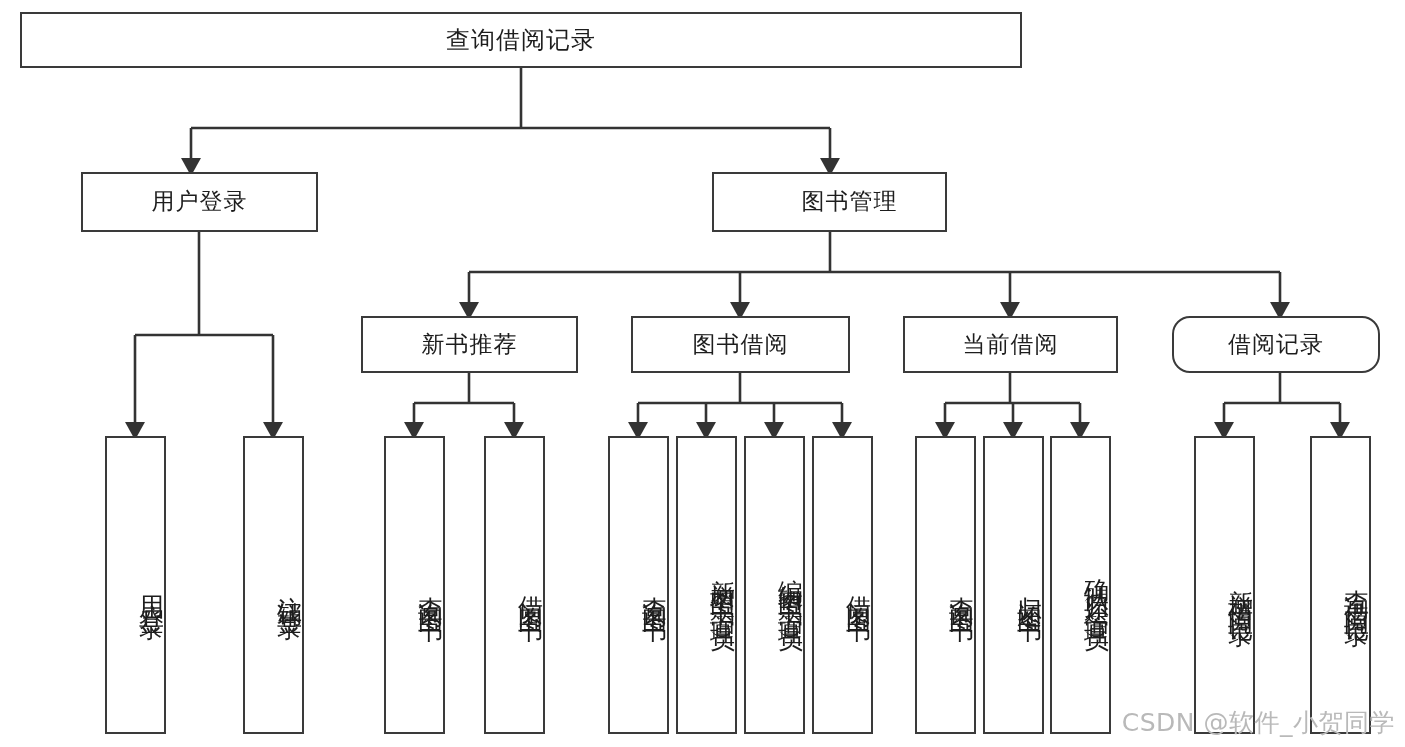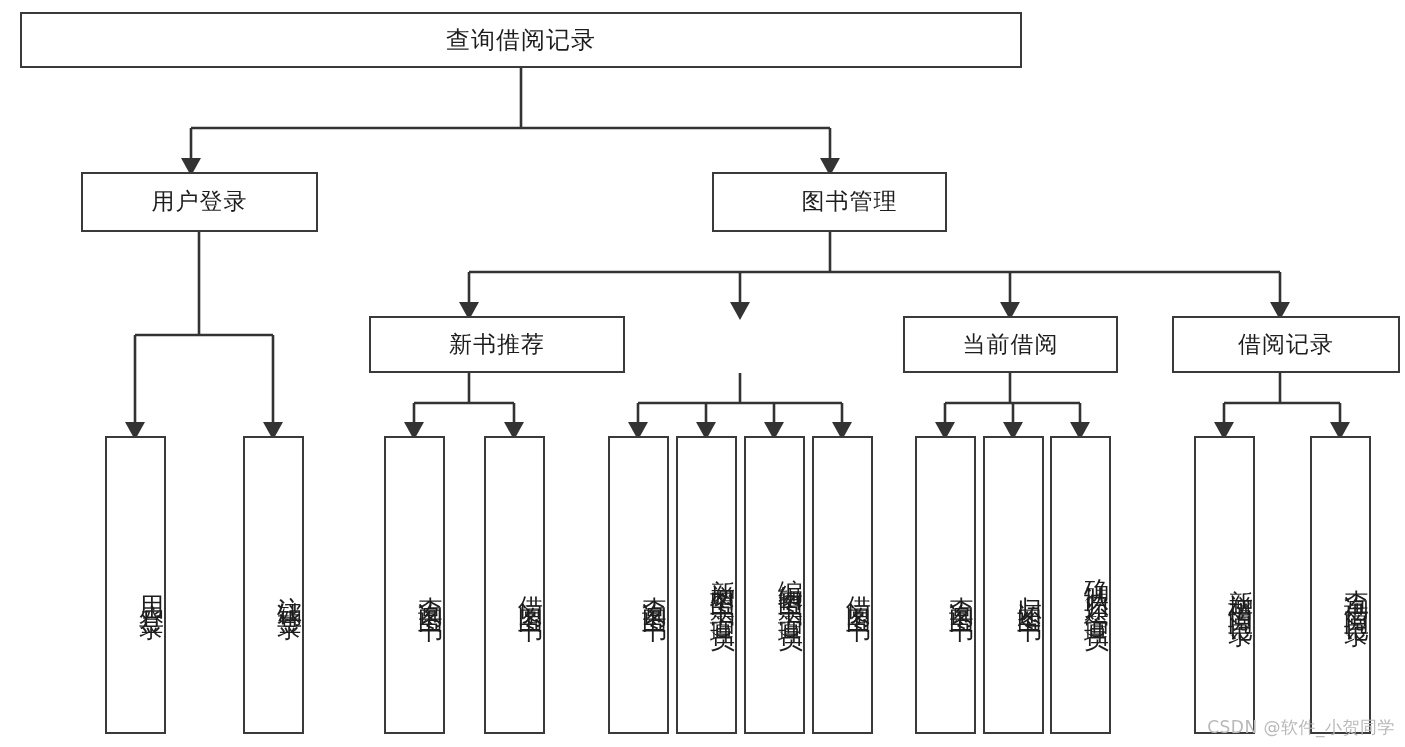--- a/index.html
+++ b/index.html
@@ -56,21 +56,21 @@
   .node.vert .vlabel {
     writing-mode: vertical-rl;
     text-orientation: upright;
     display: block;
     white-space: nowrap;
   }
   .watermark {
     position: absolute;
     right: 10px;
     bottom: 8px;
-    font-size: 17px;
+    font-size: 25px;
     color: #b9b9b9;
     letter-spacing: 0.5px;
     white-space: nowrap;
   }
 </style>
 </head>
 <body>
 
 <div id="canvas">
 
@@ -123,23 +123,24 @@
       <path d="M1340,403 L1340,430" marker-end="url(#arrow)"></path>
 
     </g>
   </svg>
 
   <div class="node horiz root" style="left:20px; top:12px; width:1002px; height:56px;">查询借阅记录</div>
 
   <div class="node horiz" style="left:81px; top:172px; width:237px; height:60px;">用户登录</div>
   <div class="node horiz" style="left:712px; top:172px; width:235px; height:60px;padding-left:40px;">图书管理</div>
 
-  <div class="node horiz" style="left:361px; top:316px; width:256px; height:57px;margin-left:8px;">新书推荐</div>
+  <div class="node horiz" style="left:361px; top:316px; width:217px; height:57px;">新书推荐</div>
+  <div class="node horiz" style="left:631px; top:316px; width:219px; height:57px;">图书借阅</div>
   <div class="node horiz" style="left:903px; top:316px; width:215px; height:57px;text-align:center;">当前借阅</div>
-  <div class="node horiz" style="left:1172px; top:316px; width:228px; height:57px;">借阅记录</div>
+  <div class="node horiz" style="left:1172px; top:316px; width:208px; height:57px;border-radius:18px;">借阅记录</div>
 
   <div class="node vert" style="left:105px; top:436px; width:61px; height:298px;">
     <span class="vlabel">用户登录</span>
   </div>
   <div class="node vert" style="left:243px; top:436px; width:61px; height:298px;">
     <span class="vlabel">注销登录</span>
   </div>
 
   <div class="node vert" style="left:384px; top:436px; width:61px; height:298px;">
     <span class="vlabel">查询图书</span>

